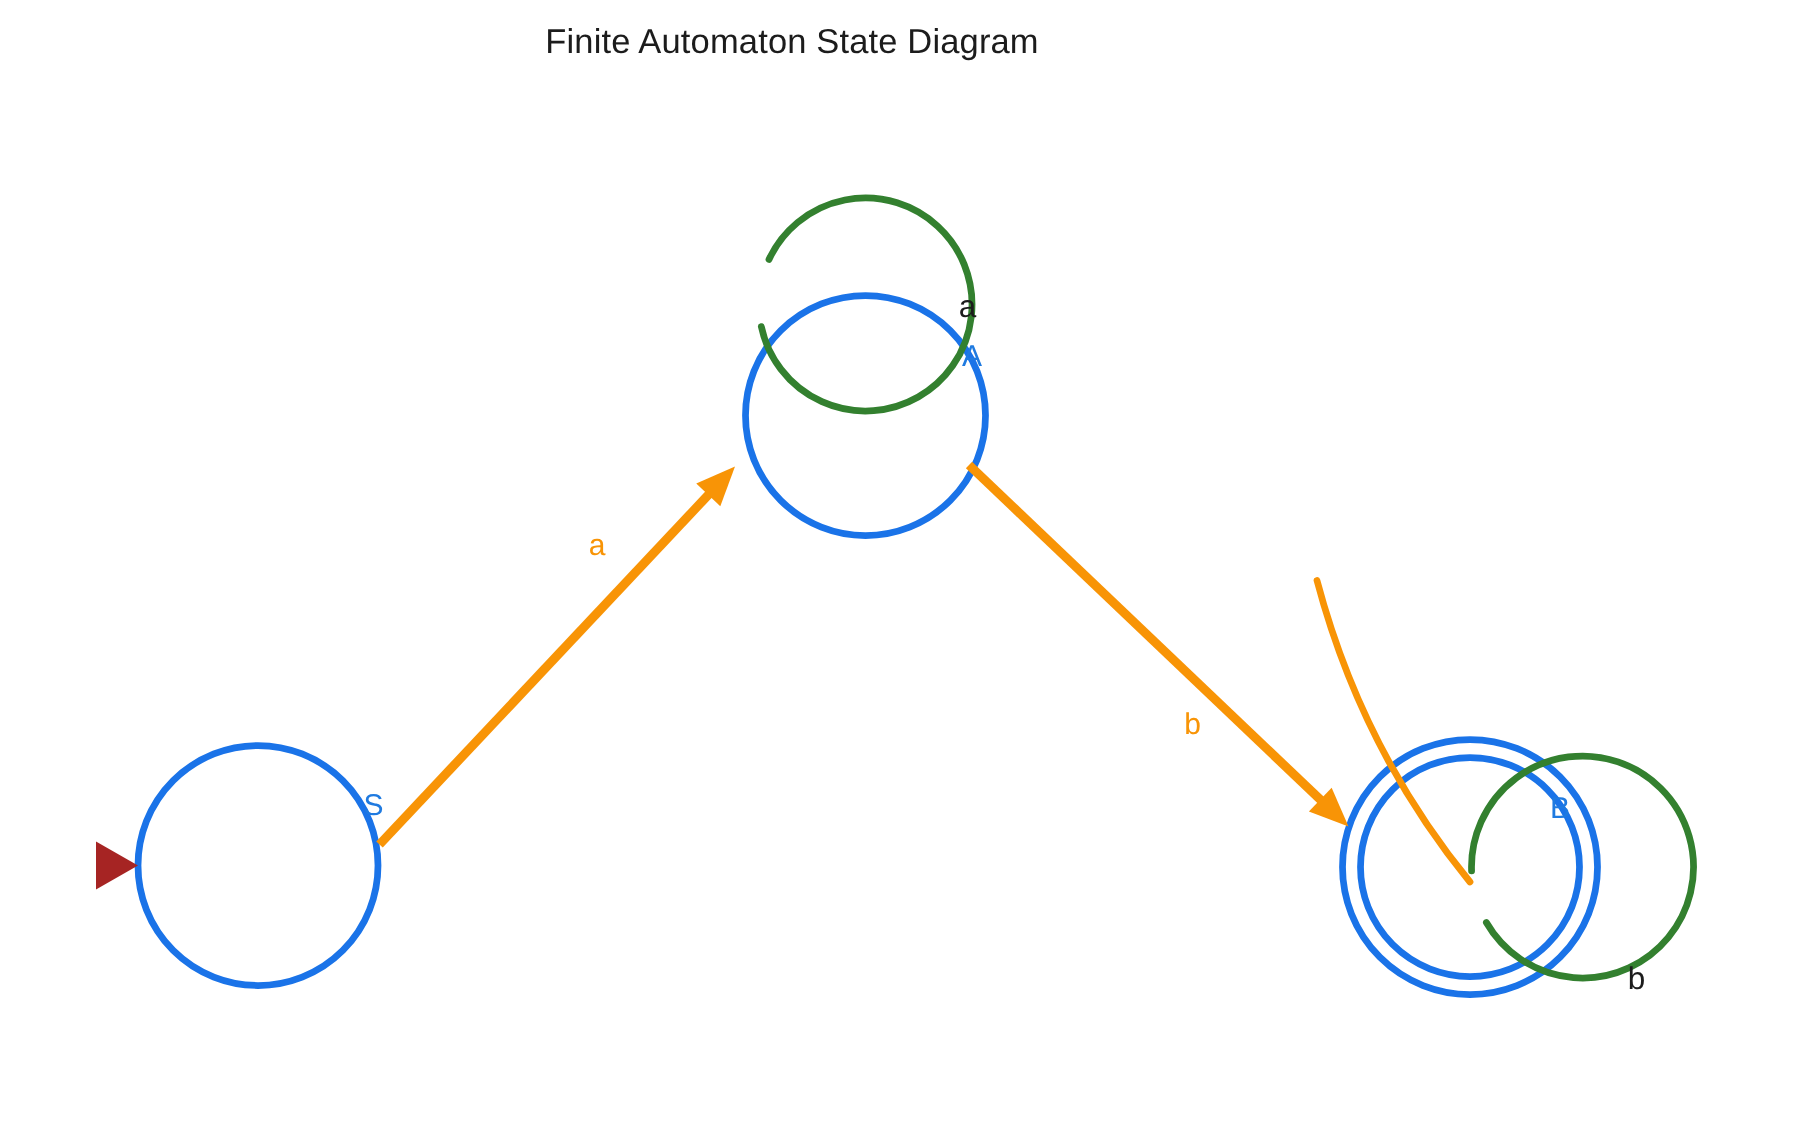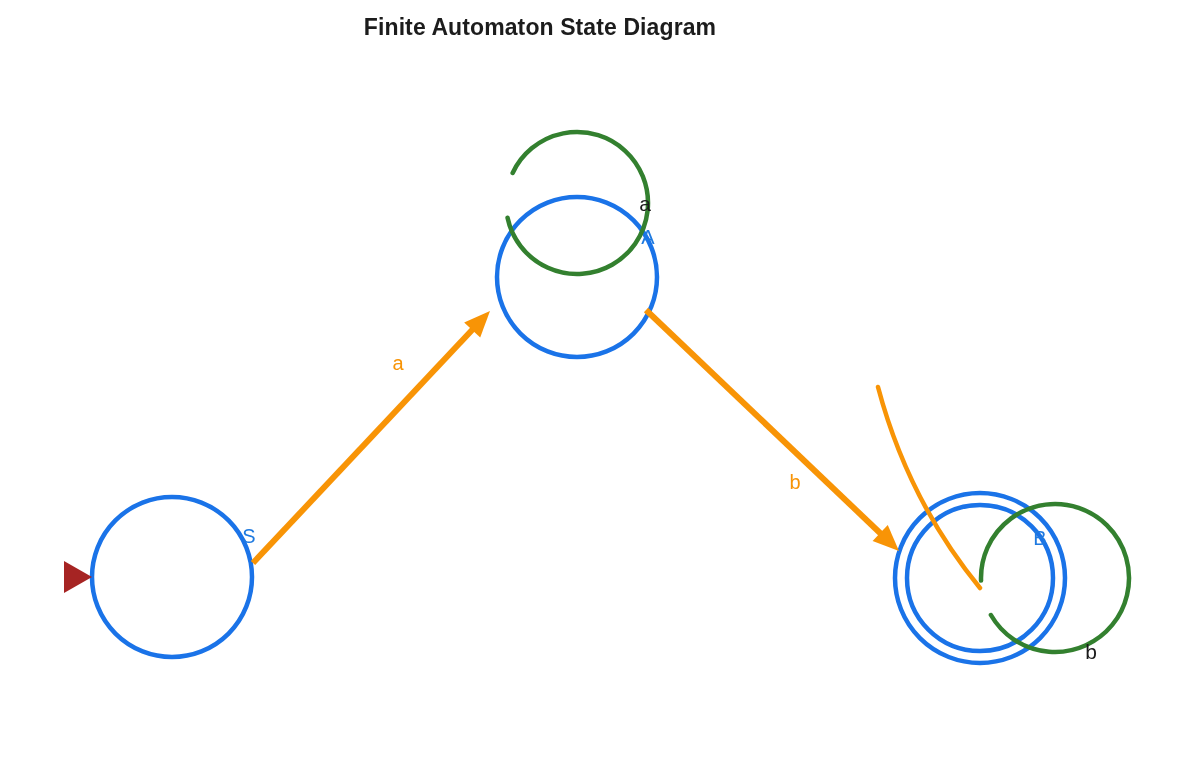--- a/index.html
+++ b/index.html
@@ -17,26 +17,26 @@
   }
   #canvas-root {
     position: relative;
     width: 1200px;
     height: 763px;
     background: #ffffff;
   }
   #diagram-title {
     position: absolute;
     top: 14px;
-    left: 12px;
+    left: 0;
     width: 1056px;
     text-align: center;
     font-family: "Liberation Sans", sans-serif;
     font-size: 23px;
-    font-weight: bold;
+    font-weight: normal;
     color: #1c1c1c;
     letter-spacing: 0.1px;
     user-select: none;
   }
   #automaton-svg {
     position: absolute;
     top: 0;
     left: 0;
     width: 1200px;
     height: 763px;

